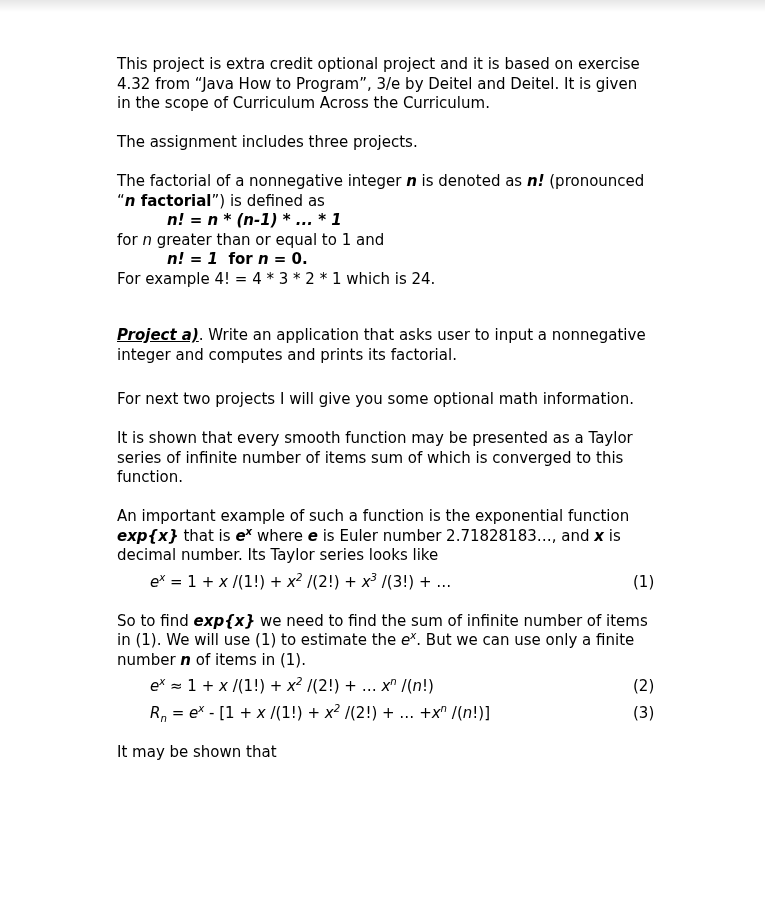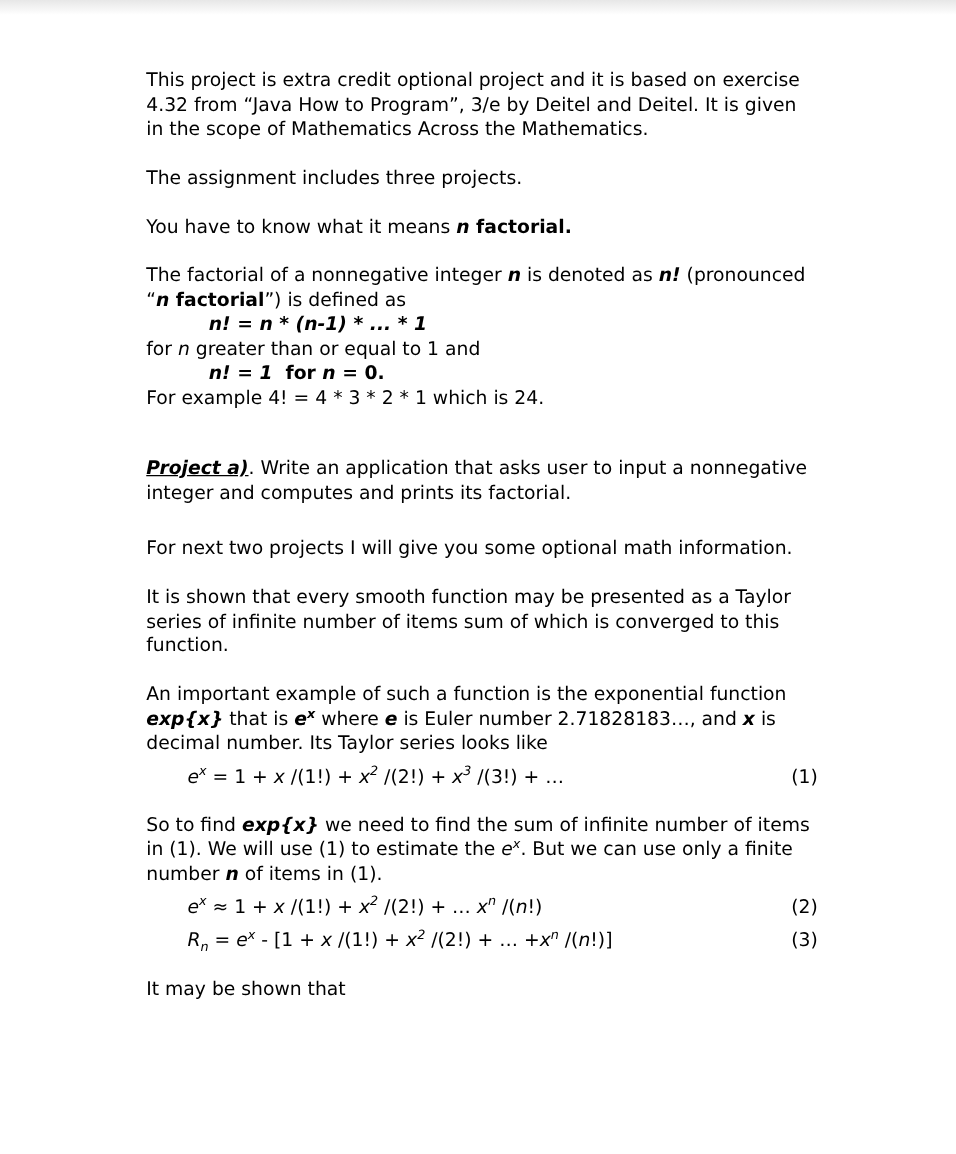--- a/index.html
+++ b/index.html
@@ -62,25 +62,24 @@
   .sup-bi { font-style: italic; font-weight: 700; }
   .tab { display: inline-block; width: 50px; }
 </style>
 </head>
 <body>
 
 <div class="page">
   <div class="top-shadow"></div>
   <div class="content">
 
-    <p class="para"><span>This project is extra credit optional project and it is based on exercise</span><br><span>4.32 from “Java How to Program”, 3/e by Deitel and Deitel. It is given</span><br><span>in the scope of Mathematics Across the Mathematics.</span></p>
+    <p class="para"><span>This project is extra credit optional project and it is based on exercise</span><br><span>4.32 from “Java How to Program”, 3/e by Deitel and Deitel. It is given</span><br><span>in the scope of Curriculum Across the Curriculum.</span></p>
 
     <p class="para"><span>The assignment includes three projects.</span></p>
 
-    <p class="para"><span>You have to know what it means </span><span class="bi">n</span><span class="b"> factorial.</span></p>
 
     <p class="para"><span>The factorial of a nonnegative integer </span><span class="bi">n</span><span> is denoted as </span><span class="bi">n!</span><span> (pronounced</span><br><span>“</span><span class="bi">n</span><span class="b"> factorial</span><span>”) is defined as</span><br><span class="tab"></span><span class="bi">n! = n * (n-1) * ... * 1</span><br><span>for </span><span class="i">n</span><span> greater than or equal to 1 and</span><br><span class="tab"></span><span class="bi">n! = 1</span><span class="b"> &nbsp;for </span><span class="bi">n</span><span class="b"> = 0.</span><br><span>For example 4! = 4 * 3 * 2 * 1 which is 24.</span></p>
 
     <p class="para gap-2a"><span class="biu">Project a)</span><span>. Write an application that asks user to input a nonnegative</span><br><span>integer and computes and prints its factorial.</span></p>
 
     <p class="para gap-2b"><span>For next two projects I will give you some optional math information.</span></p>
 
     <p class="para"><span>It is shown that every smooth function may be presented as a Taylor</span><br><span>series of infinite number of items sum of which is converged to this</span><br><span>function.</span></p>
 
     <p class="para"><span>An important example of such a function is the exponential function</span><br><span class="bi">exp{x}</span><span> that is </span><span class="bi">e</span><sup class="sup-bi">x</sup><span> where </span><span class="bi">e</span><span> is Euler number 2.71828183…, and </span><span class="bi">x</span><span> is</span><br><span>decimal number. Its Taylor series looks like</span></p>

